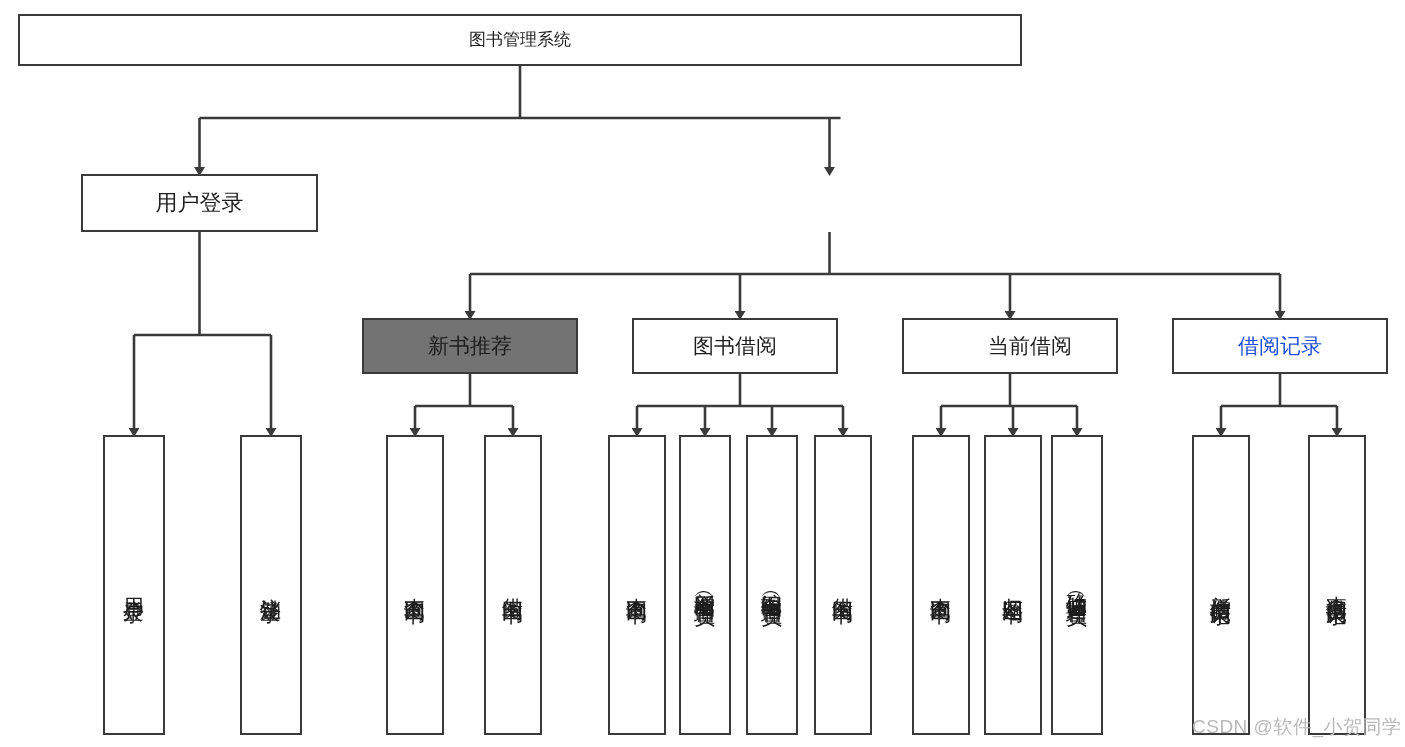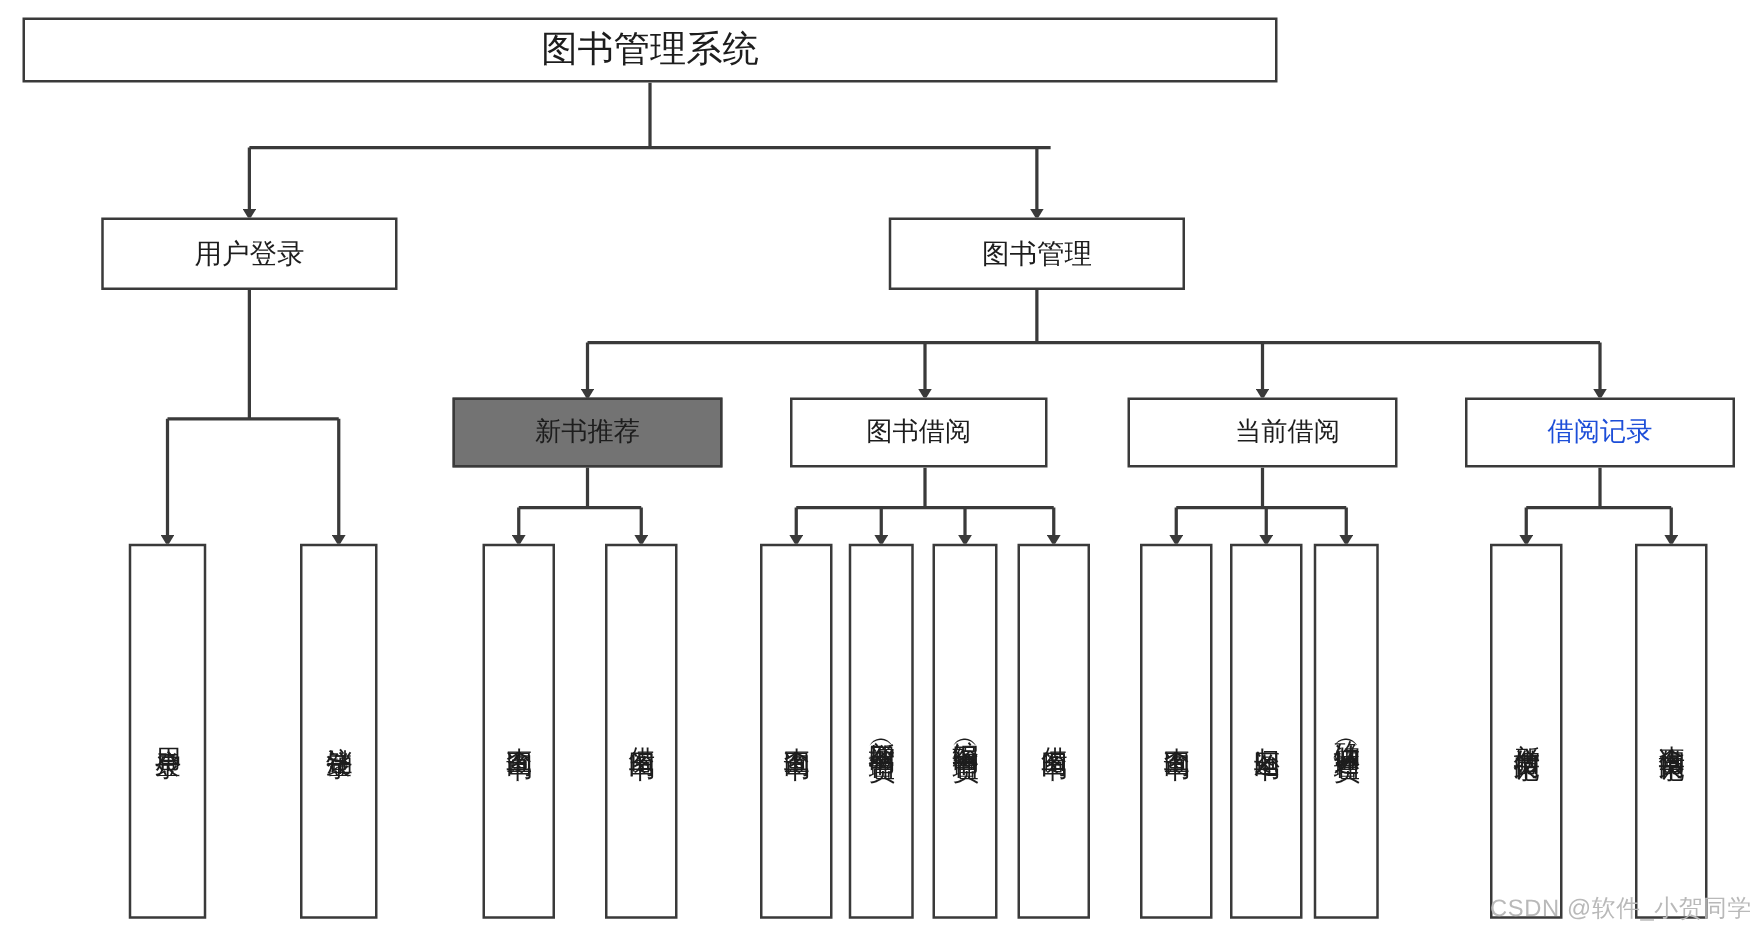--- a/index.html
+++ b/index.html
@@ -35,21 +35,21 @@
     justify-content: center;
     color: #1d1d1d;
   }
   .node .label {
     display: block;
     text-align: center;
     line-height: 1.18;
     white-space: nowrap;
   }
   .node-root .label {
-    font-size: 29px;
+    font-size: 17px;
   }
   .node-l1 .label {
     font-size: 22px;
   }
   .node-l2 .label {
     font-size: 21px;
   }
   .node-leaf {
     align-items: center;
     justify-content: center;
@@ -124,23 +124,20 @@
     </g>
   </svg>
 
   <div class="node node-root" id="n-root" style="left: 18px; top: 14px; width: 1004px; height: 52px; border-color: rgb(58, 58, 58); background: rgb(255, 255, 255); color: rgb(29, 29, 29);">
     <span class="label">图书管理系统</span>
   </div>
 
   <div class="node node-l1" id="n-l1-0" style="left: 81px; top: 174px; width: 237px; height: 58px; border-color: rgb(58, 58, 58); background: rgb(255, 255, 255); color: rgb(29, 29, 29);">
     <span class="label">用户登录</span>
   </div>
-  <div class="node node-l1" id="n-l1-1" style="left: 711px; top: 174px; width: 237px; height: 58px; border-color: rgb(58, 58, 58); background: rgb(255, 255, 255); color: rgb(29, 29, 29);">
-    <span class="label">图书管理</span>
-  </div>
 
   <div class="node node-l2" id="n-l2-0" style="left: 362px; top: 318px; width: 216px; height: 56px; border-color: rgb(58, 58, 58); background: #737373; color: rgb(29, 29, 29);">
     <span class="label">新书推荐</span>
   </div>
   <div class="node node-l2" id="n-l2-1" style="left: 632px; top: 318px; width: 206px; height: 56px; border-color: rgb(58, 58, 58); background: rgb(255, 255, 255); color: rgb(29, 29, 29);">
     <span class="label">图书借阅</span>
   </div>
   <div class="node node-l2" id="n-l2-2" style="left: 902px; top: 318px; width: 216px; height: 56px; border-color: rgb(58, 58, 58); background: rgb(255, 255, 255); color: rgb(29, 29, 29); padding-left: 40px;">
     <span class="label">当前借阅</span>
   </div>

